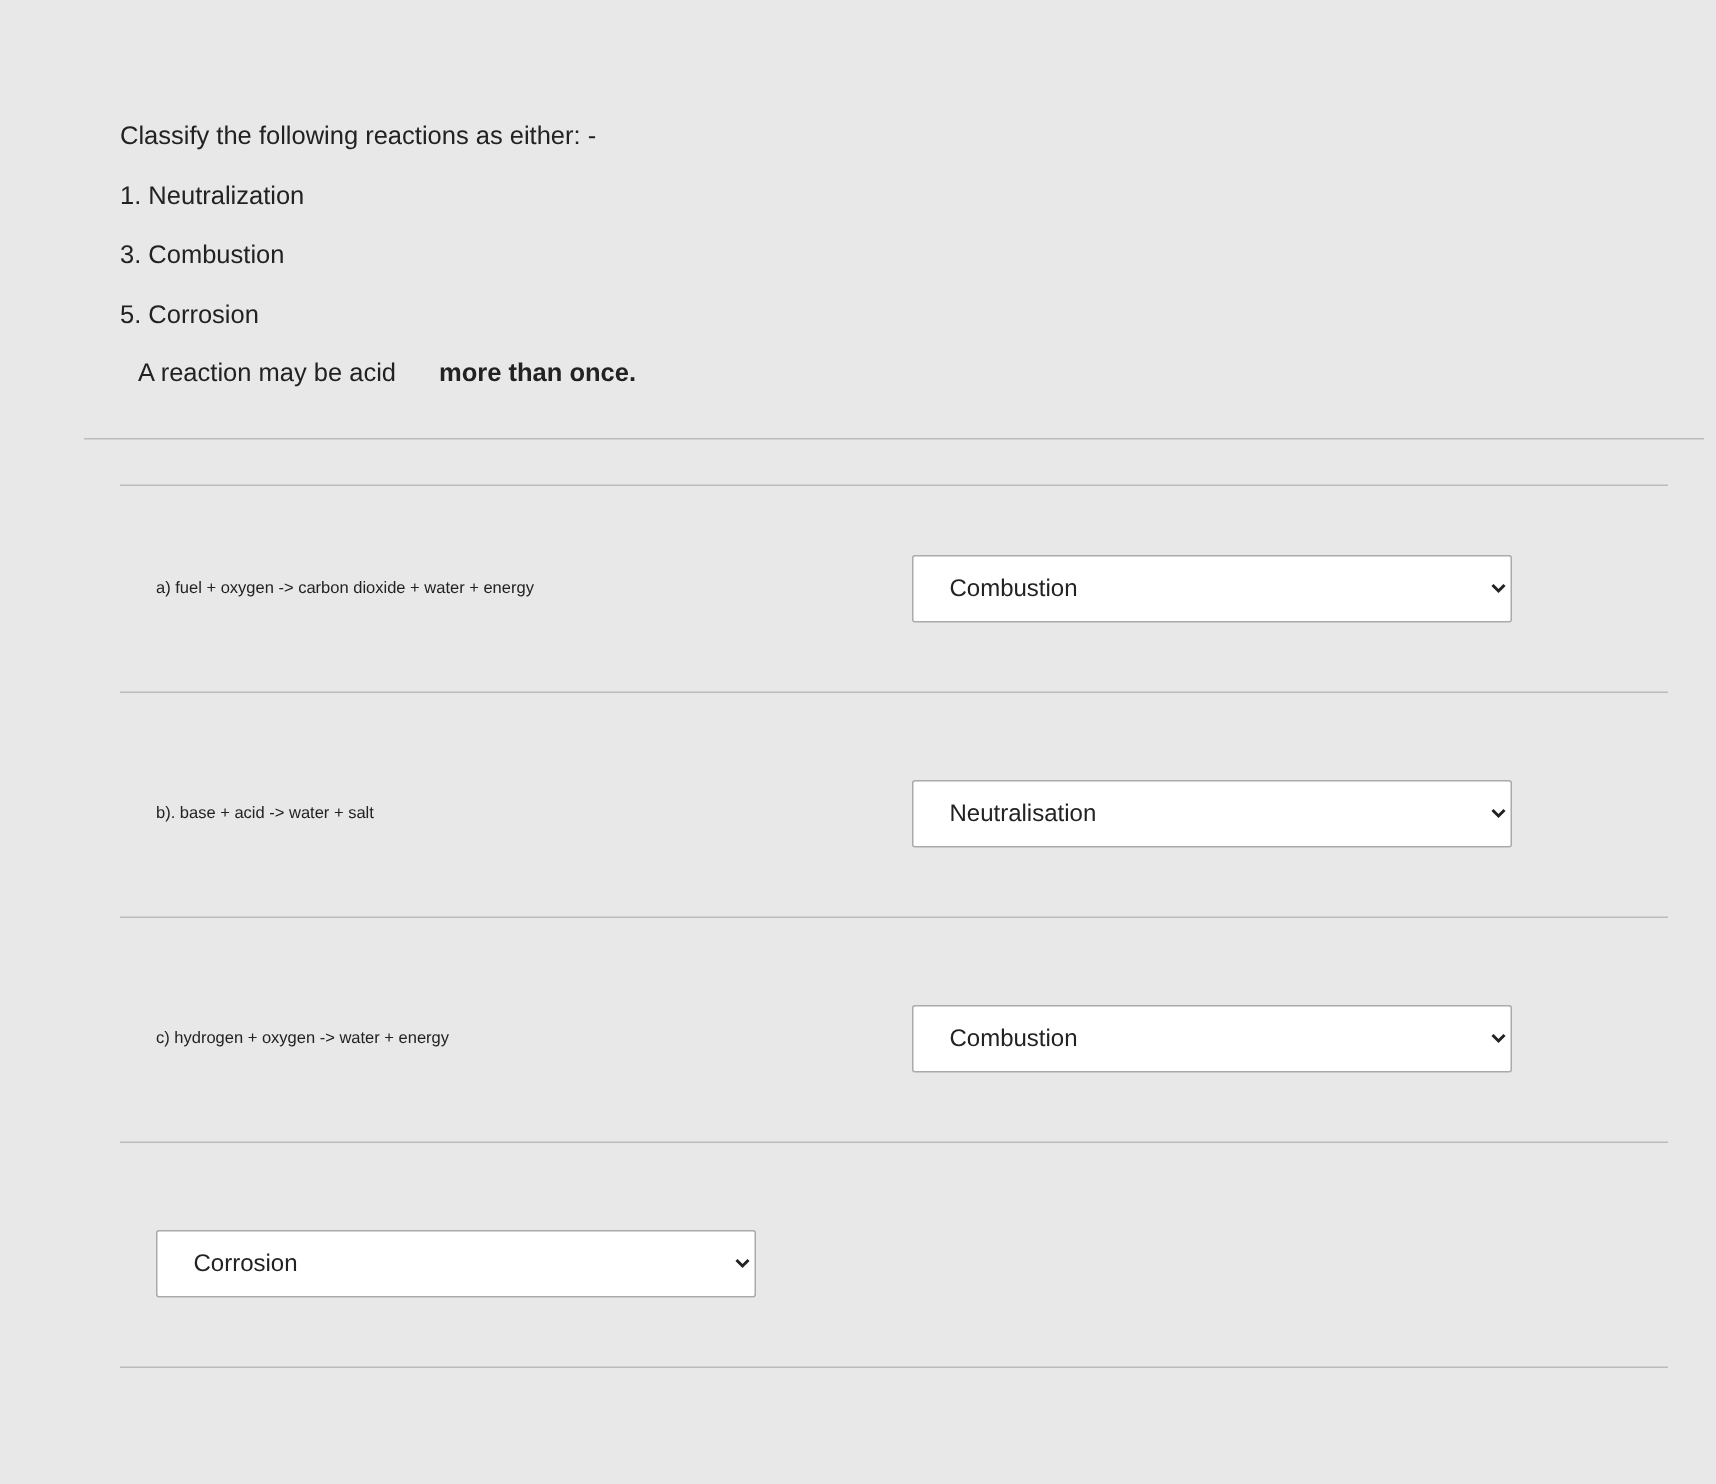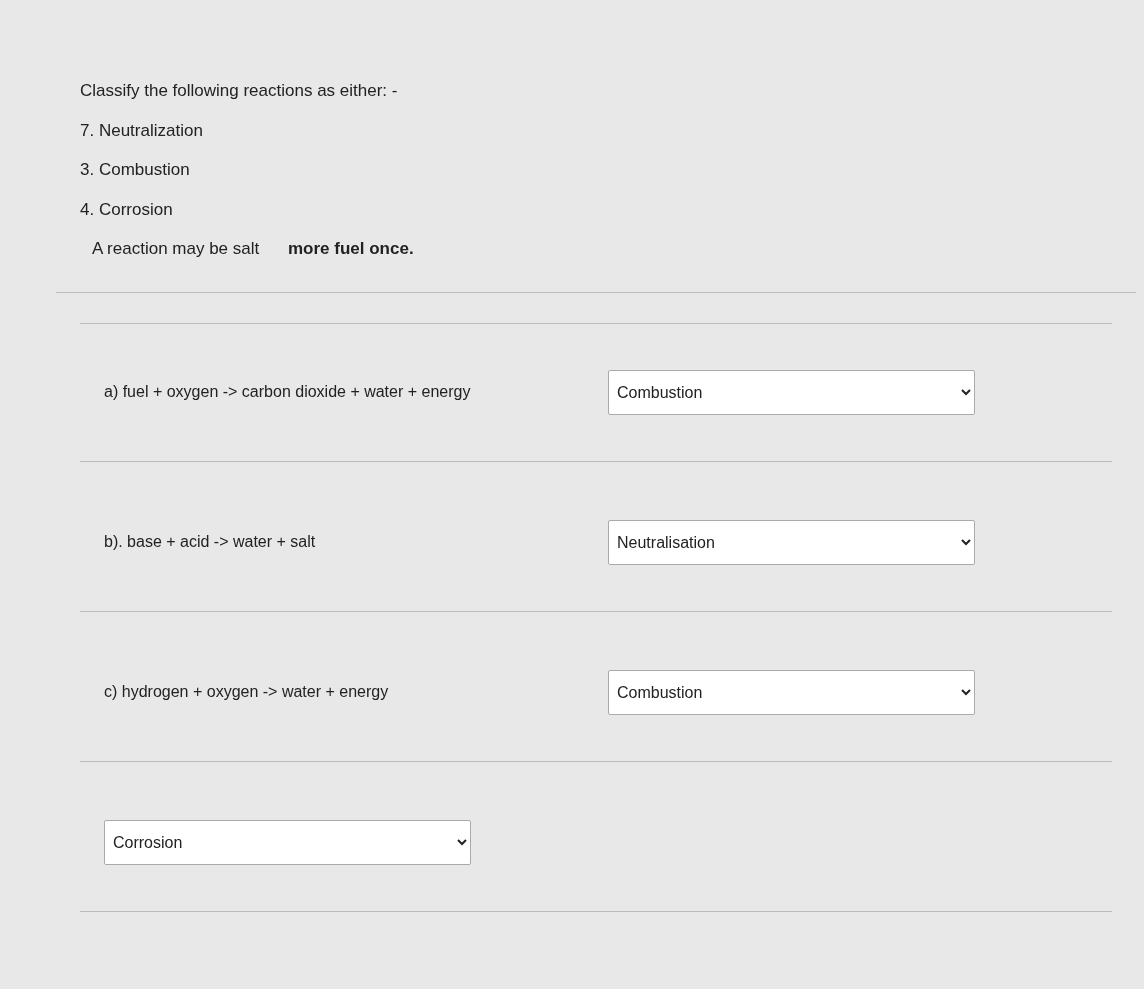--- a/index.html
+++ b/index.html
@@ -54,53 +54,53 @@
       border-bottom: 1px solid #bbb;
       min-height: 80px;
     }
 
     .question-row:first-child {
       border-top: 1px solid #bbb;
     }
 
     .question-text {
       flex: 0 0 480px;
-      font-size: 16px;
+      font-size: 11px;
       line-height: 1.5;
       padding-right: 20px;
     }
 
     .dropdown-wrapper {
       flex: 0 0 400px;
     }
 
     select {
-      width: 367px;
-      padding: 12px 4px;
+      width: 400px;
+      padding: 12px 20px;
       font-size: 16px;
       background-color: #fff;
       border: 1px solid #aaa;
       border-radius: 2px;
       appearance: auto;
       cursor: pointer;
       color: #222;
     }
   </style>
 </head>
 <body>
 
 <div class="page-container">
 
   <div class="instructions">
     <p>Classify the following reactions as either: -</p>
-    <p>7. Neutralization</p>
+    <p>1. Neutralization</p>
     <p>3. Combustion</p>
-    <p>4. Corrosion</p>
+    <p>5. Corrosion</p>
     <p>
-      <span>A reaction may be salt </span><span class="bold">more fuel once.</span>
+      <span>A reaction may be acid </span><span class="bold">more than once.</span>
     </p>
   </div>
 
   <hr class="divider">
 
   <div class="questions-section">
 
     <div class="question-row">
       <div class="question-text">
         <span>a)  fuel + oxygen -&gt; carbon dioxide + water + energy</span>

